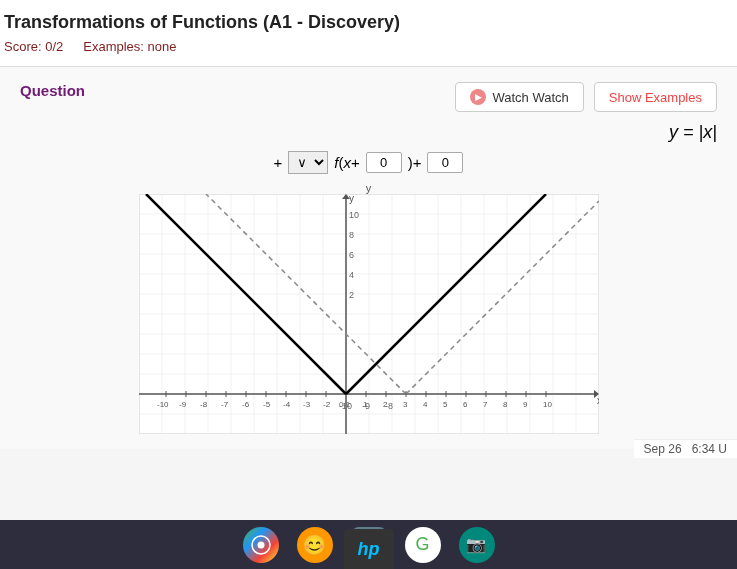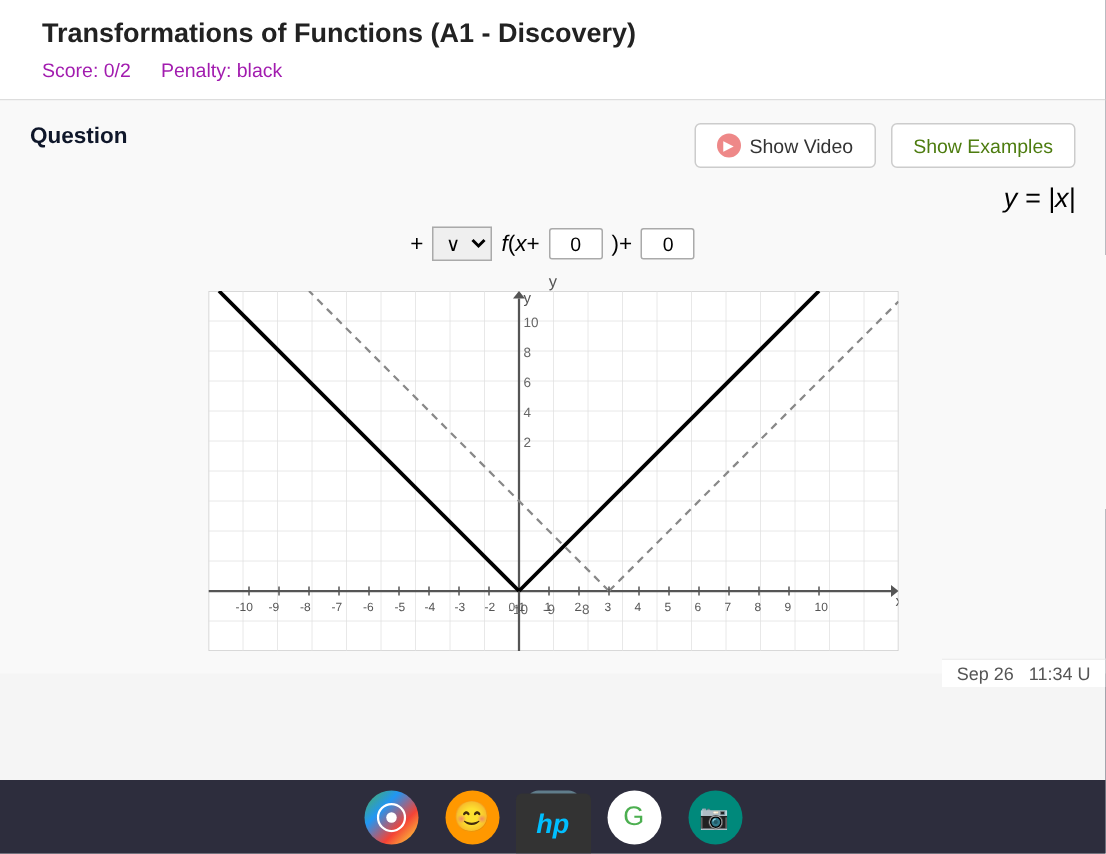--- a/index.html
+++ b/index.html
@@ -12,50 +12,50 @@
       position: relative;
     }
     .main-content {
       background: #f5f5f5;
       width: 737px;
       height: 520px;
       position: relative;
     }
     .top-bar {
       background: white;
-      padding: 12px 28px;
+      padding: 12px 4px;
       border-bottom: 1px solid #ddd;
     }
     .title {
       font-size: 18px;
       font-weight: bold;
       color: #222;
       margin-bottom: 6px;
     }
     .score-row {
       display: flex;
       gap: 20px;
       font-size: 13px;
-      color: #a21caf;
+      color: #7f1d1d;
     }
     .content-area {
       background: #f9f9f9;
       padding: 15px 20px;
       position: relative;
     }
     .question-header {
       display: flex;
       justify-content: space-between;
       align-items: flex-start;
       margin-bottom: 10px;
     }
     .question-label {
       font-weight: bold;
       font-size: 15px;
-      color: #0f172a;
+      color: #701a75;
     }
     .btn-group {
       display: flex;
       gap: 10px;
     }
     .btn-watch {
       display: flex;
       align-items: center;
       gap: 6px;
       background: white;
@@ -65,21 +65,21 @@
       font-size: 13px;
       color: #333;
       cursor: pointer;
     }
     .btn-show {
       background: white;
       border: 1px solid #ccc;
       border-radius: 4px;
       padding: 6px 14px;
       font-size: 13px;
-      color: #4d7c0f;
+      color: #ef4444;
       cursor: pointer;
     }
     .play-icon {
       width: 16px;
       height: 16px;
       background: #e88;
       border-radius: 50%;
       display: inline-flex;
       align-items: center;
       justify-content: center;
@@ -193,34 +193,34 @@
   </style>
 </head>
 <body>
 
 <div class="main-content">
 
   <div class="top-bar">
     <div class="title">Transformations of Functions (A1 - Discovery)</div>
     <div class="score-row">
       <span>Score: 0/2</span>
-      <span>Penalty: black</span>
+      <span>Examples: none</span>
     </div>
   </div>
 
   <div class="left-percent">8%</div>
 
   <div class="content-area">
 
     <div class="question-header">
       <div class="question-label">Question</div>
       <div class="btn-group">
         <button class="btn-watch">
           <span class="play-icon">▶</span>
-          <span>Show Video</span>
+          <span>Watch Watch</span>
         </button>
         <button class="btn-show">Show Examples</button>
       </div>
     </div>
 
 
     <div class="equation">
       <i>y</i> = |<i>x</i>|
     </div>
 
@@ -344,21 +344,21 @@
         <text x="364" y="213" font-size="8" fill="#555">8</text>
         <text x="384" y="213" font-size="8" fill="#555">9</text>
         <text x="404" y="213" font-size="8" fill="#555">10</text>
       </svg>
     </div>
 
   </div>
 
   <div class="status-bar">
     <span>Sep 26</span>
-    <span>11:34 U</span>
+    <span>6:34 U</span>
   </div>
 
 </div>
 
 <div class="taskbar">
   <div class="taskbar-icon chrome-icon" style="background:linear-gradient(135deg,#4CAF50,#2196F3,#F44336,#FFEB3B); border-radius:50%;">
     <svg width="20" height="20" viewBox="0 0 20 20">
         <circle cx="10" cy="10" r="9" fill="none" stroke="white" stroke-width="1.5"></circle>
         <circle cx="10" cy="10" r="3.5" fill="white"></circle>
       </svg>

